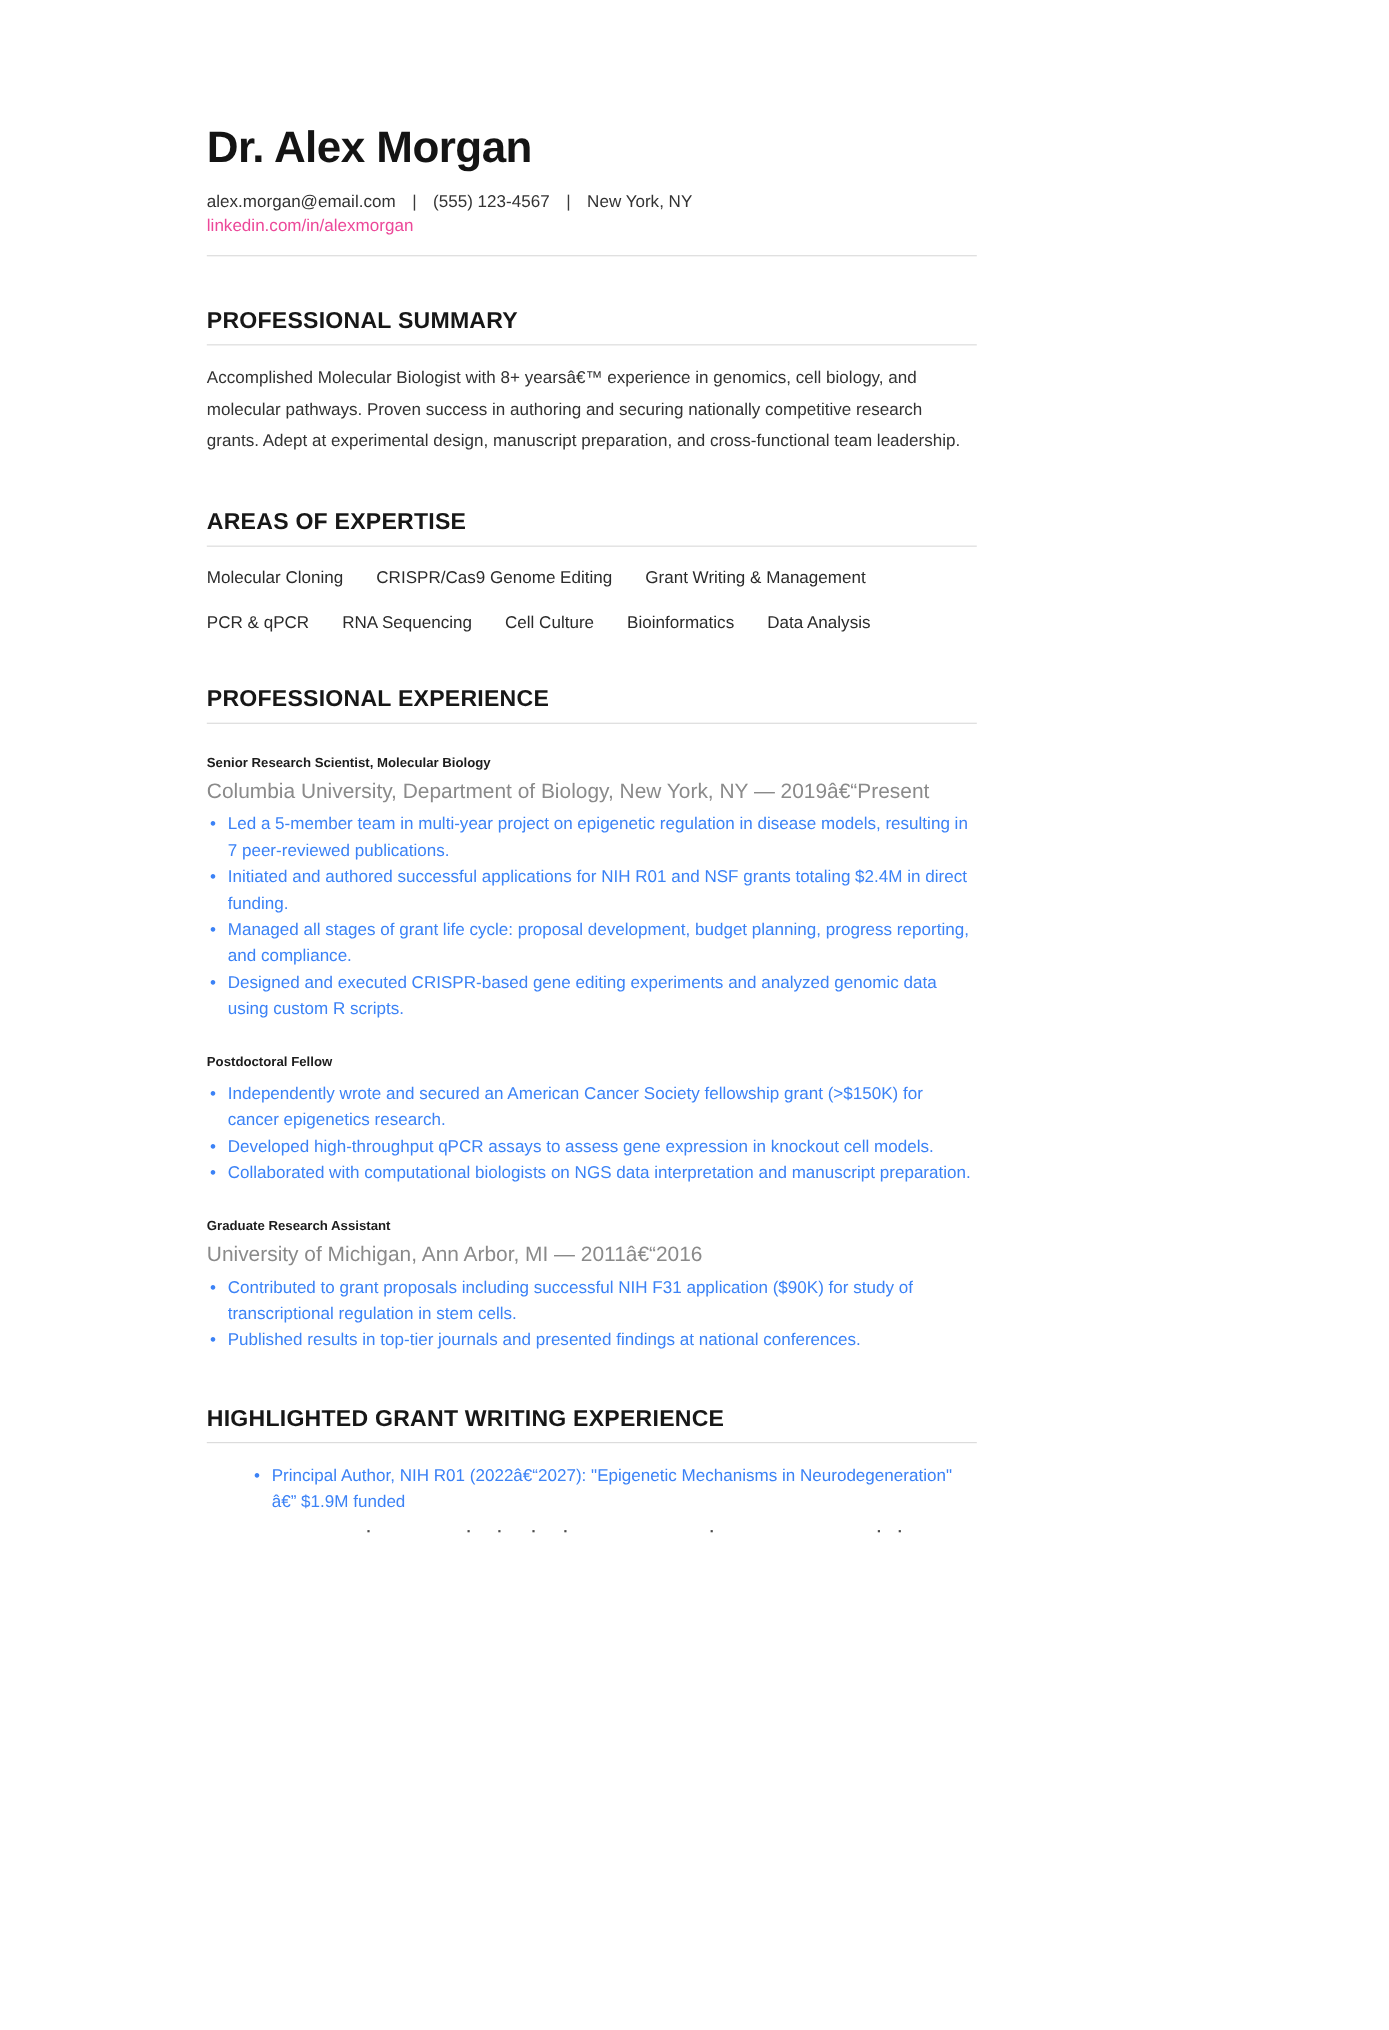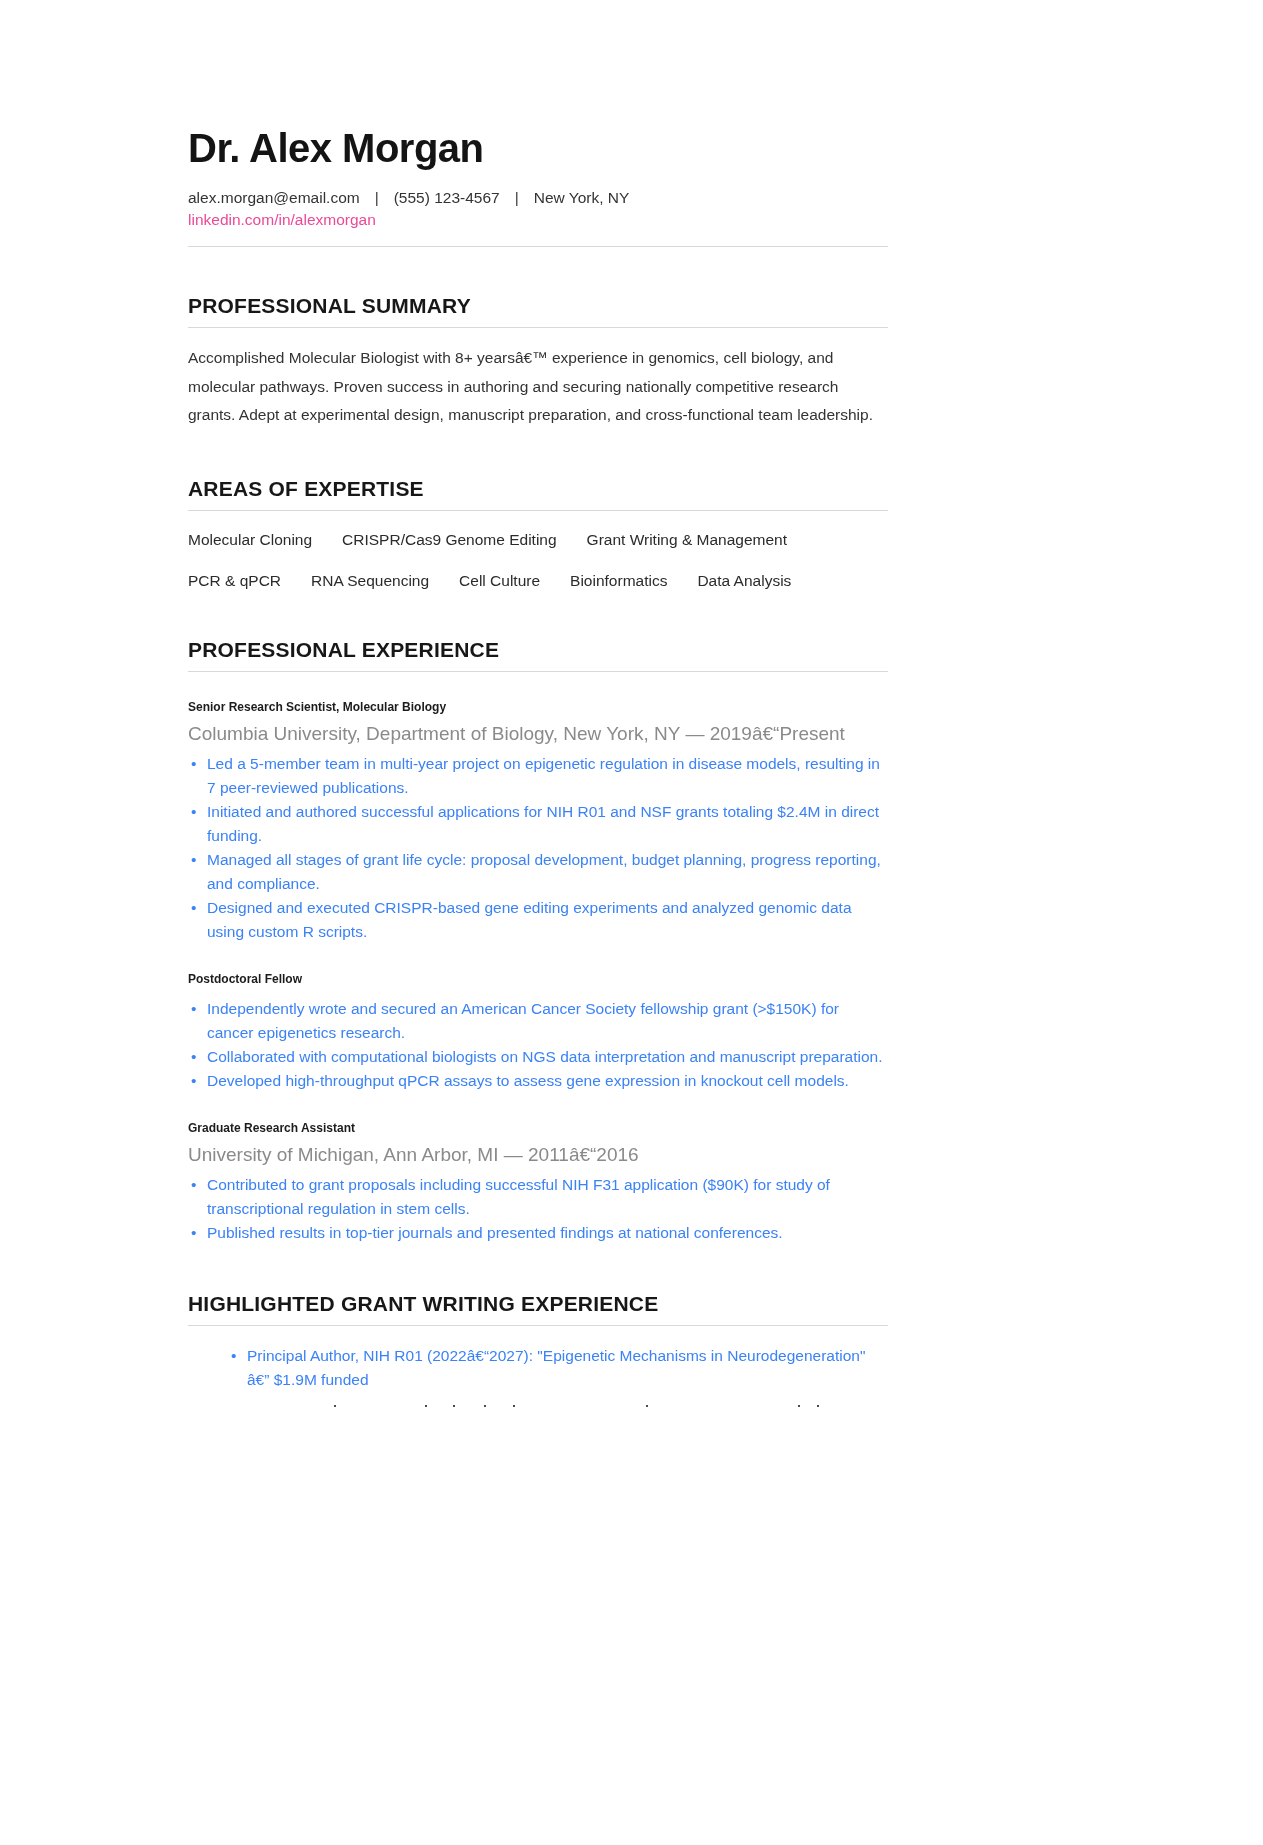--- a/index.html
+++ b/index.html
@@ -12,21 +12,21 @@
     width: 1263px;
     height: 1845px;
     background: #ffffff;
     font-family: "Liberation Sans", "DejaVu Sans", sans-serif;
     color: #2e2e2e;
     overflow: hidden;
   }
   .content {
     position: absolute;
     left: 188px;
-    top: 16px;
+    top: 2px;
     width: 700px;
   }
   .name {
     margin: 0;
     padding-top: 110px;
     font-size: 40px;
     line-height: 44px;
     font-weight: 700;
     letter-spacing: -0.5px;
     color: #141414;
@@ -178,22 +178,22 @@
             <li>Initiated and authored successful applications for NIH R01 and NSF grants totaling $2.4M in direct funding.</li>
             <li>Managed all stages of grant life cycle: proposal development, budget planning, progress reporting, and compliance.</li>
             <li>Designed and executed CRISPR-based gene editing experiments and analyzed genomic data using custom R scripts.</li>
           </ul>
       </div>
 
       <div class="job">
         <h3 class="job-title">Postdoctoral Fellow</h3>
         <ul class="bullets">
             <li>Independently wrote and secured an American Cancer Society fellowship grant (&gt;$150K) for cancer epigenetics research.</li>
+            <li>Developed high-throughput qPCR assays to assess gene expression in knockout cell models.</li>
             <li>Collaborated with computational biologists on NGS data interpretation and manuscript preparation.</li>
-            <li>Developed high-throughput qPCR assays to assess gene expression in knockout cell models.</li>
           </ul>
       </div>
 
       <div class="job">
         <h3 class="job-title">Graduate Research Assistant</h3>
         <div class="job-meta">University of Michigan, Ann Arbor, MI — 2011â€“2016</div>
         <ul class="bullets">
             <li>Contributed to grant proposals including successful NIH F31 application ($90K) for study of transcriptional regulation in stem cells.</li>
             <li>Published results in top-tier journals and presented findings at national conferences.</li>
           </ul>

